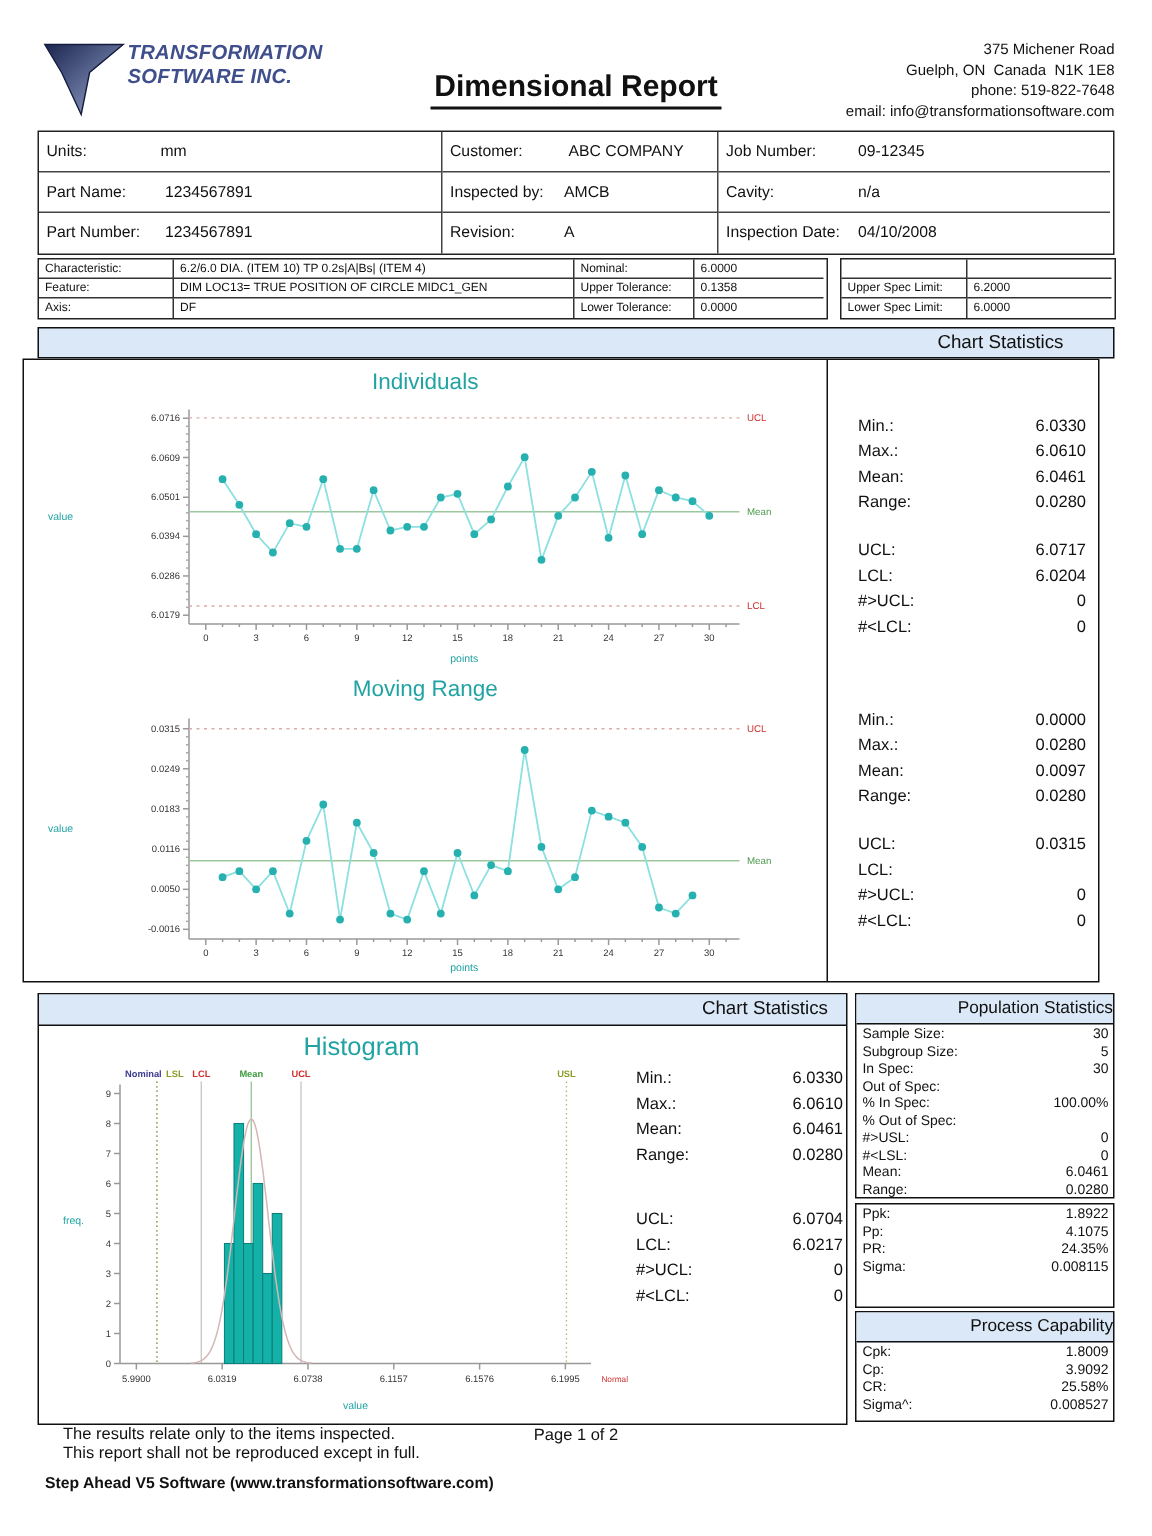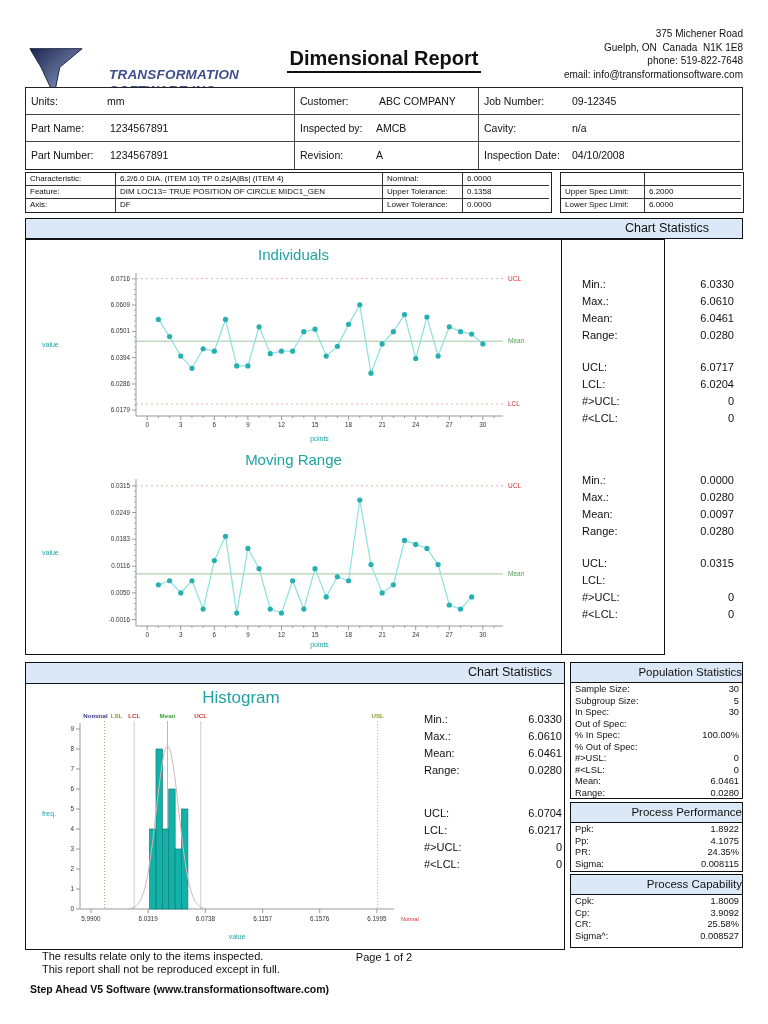--- a/index.html
+++ b/index.html
@@ -1,21 +1,21 @@
 <!DOCTYPE html>
 <html><head>
 <meta charset="utf-8">
 <style>
 *{box-sizing:border-box;margin:0;padding:0}
 body{background:#fff}
 #page{position:relative;width:768px;height:1024px;background:#fff;color:#111;
   font-family:"Liberation Sans",sans-serif;overflow:hidden}
 .abs{position:absolute}
 
-.logo{left:28px;top:46px;display:flex;align-items:flex-end;gap:25px}
+.logo{left:28px;top:27px;display:flex;align-items:flex-start;gap:1px}
 .logo-text div{font-style:italic;font-weight:bold;color:#3f4e8c;font-size:13.5px;line-height:15.5px;letter-spacing:.2px}
 .title-wrap{left:0;right:0;top:47px;text-align:center}
 .title-wrap span{display:inline-block;font-size:20px;font-weight:bold;border-bottom:2.5px solid #111;padding:0 3px 1px}
 .address{right:25px;top:27px;text-align:right;font-size:10px;line-height:13.5px;white-space:pre}
 
 .info-table{left:25px;top:87px;width:718px;border:1.5px solid #222;display:grid;grid-template-columns:269px 184px 261px;background:#fff}
 .icell{border-right:1px solid #444;border-bottom:1px solid #444;height:27px;line-height:26px;padding-left:5px;font-size:10.5px;white-space:nowrap;overflow:hidden}
 .info-table .icell:nth-child(3n){border-right:none}
 .info-table .icell:nth-child(n+7){border-bottom:none}
 .icell .lb{display:inline-block}
@@ -24,21 +24,21 @@
 .char-main{left:25px;top:172px;width:527px;border:1px solid #222;display:grid;grid-template-columns:90px 267px 80px 86px;background:#fff}
 .ccell{border-right:1px solid #333;border-bottom:1px solid #333;height:13px;line-height:12px;font-size:8px;padding-left:4px;white-space:nowrap;overflow:hidden}
 .char-main .ccell:nth-child(4n){border-right:none}
 .char-main .ccell:nth-child(n+9){border-bottom:none}
 .char-spec{left:560px;top:172px;width:184px;border:1px solid #222;display:grid;grid-template-columns:84px 96px;background:#fff}
 .char-spec .ccell:nth-child(2n){border-right:none}
 .char-spec .ccell:nth-child(n+5){border-bottom:none}
 
 .band{background:#dbe8f7;border:1.5px solid #111;font-size:12.5px;line-height:19px;font-weight:400}
 .band.top{left:25px;top:218px;width:718px;height:21px;text-align:right;padding-right:33px}
-.charts-box{left:25px;top:239px;width:640px;height:416px;border:1.5px solid #111;background:#fff}
+.charts-box{left:15px;top:239px;width:718px;height:416px;border:1.5px solid #111;background:#fff}
 .vdivider{position:absolute;left:535px;top:0;bottom:0;border-left:1.5px solid #111}
 .chart-title{position:absolute;left:0;width:535px;text-align:center;color:#21a3a3;font-size:15px}
 .chart-title.big{font-size:17px}
 .stats-panel{position:absolute;left:548px;width:162px}
 .srow{display:flex;justify-content:space-between;height:17px;line-height:17px;font-size:11px;padding:0 2px 0 8px;white-space:nowrap}
 .sgroup+.sgroup{margin-top:15px}
 
 .hist-box{left:25px;top:662px;width:540px;height:288px;border:1.5px solid #111;background:#fff}
 .band.hist{position:absolute;left:0;top:0;width:100%;height:21px;border:none;border-bottom:1.5px solid #111;text-align:right;padding-right:12px}
 .hist-box .stats-panel{left:390px;width:148px}
@@ -574,21 +574,20 @@
           <span class="sl">Mean:</span>
           <span class="sv">6.0461</span>
         </div>
         <div class="prow">
           <span class="sl">Range:</span>
           <span class="sv">0.0280</span>
         </div>
       </div>
   </div>
   <div class="abs sbox" style="top:802px;height:70px">
-    <div class="box-head">Process Performance</div>
     <div class="rows-wrap" id="perf-rows">
         <div class="prow">
           <span class="sl">Ppk:</span>
           <span class="sv">1.8922</span>
         </div>
         <div class="prow">
           <span class="sl">Pp:</span>
           <span class="sv">4.1075</span>
         </div>
         <div class="prow">

